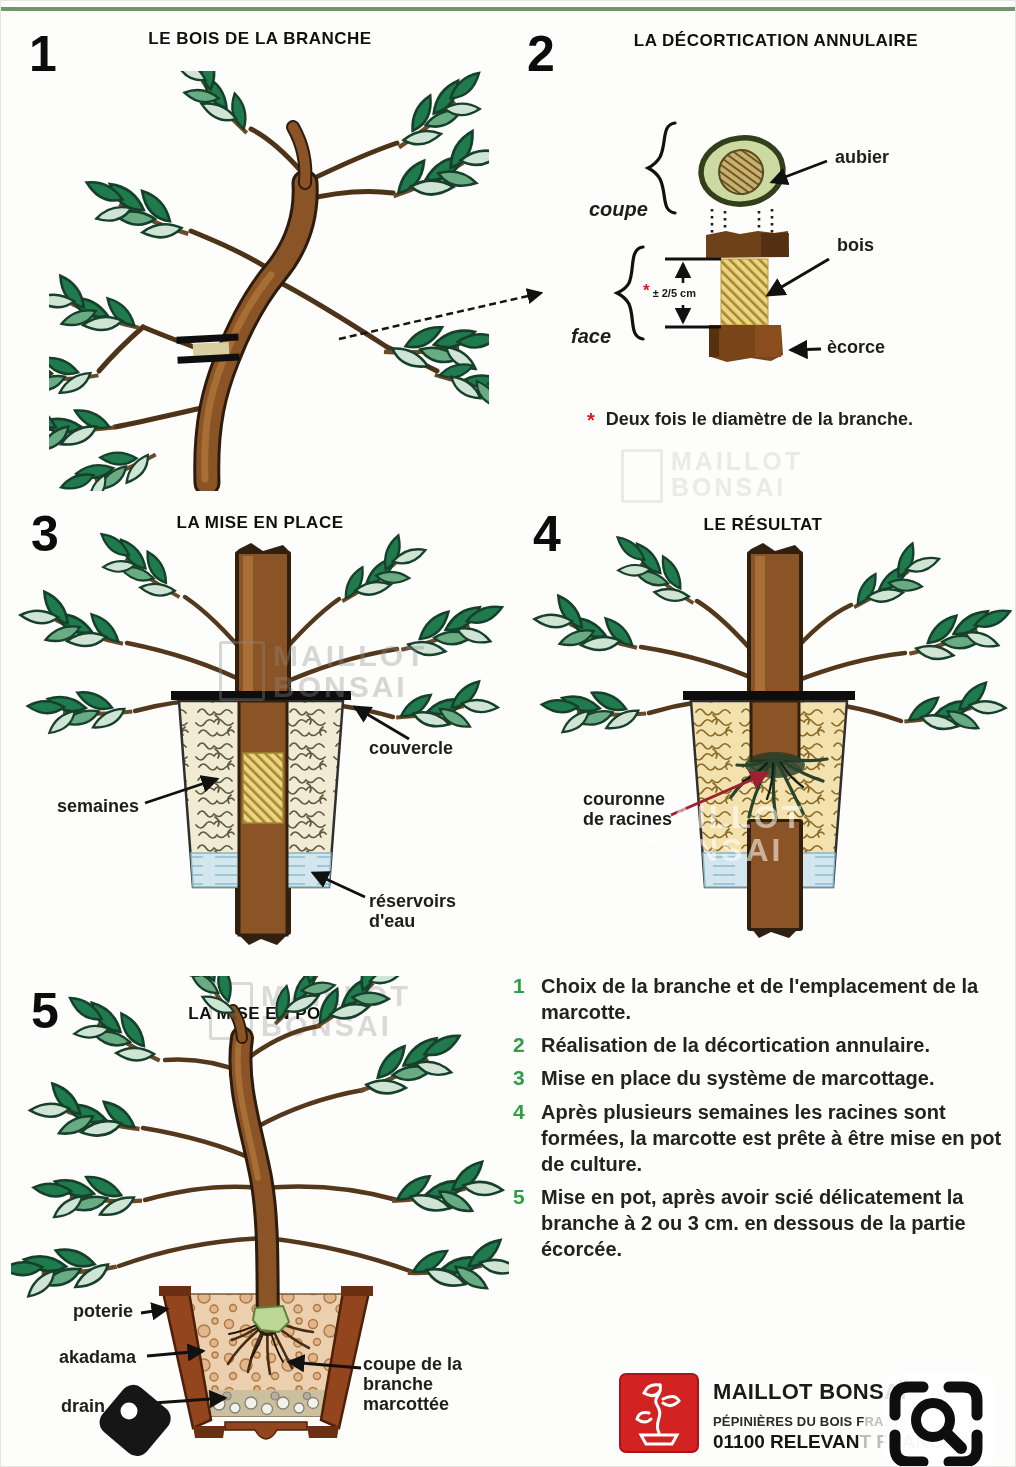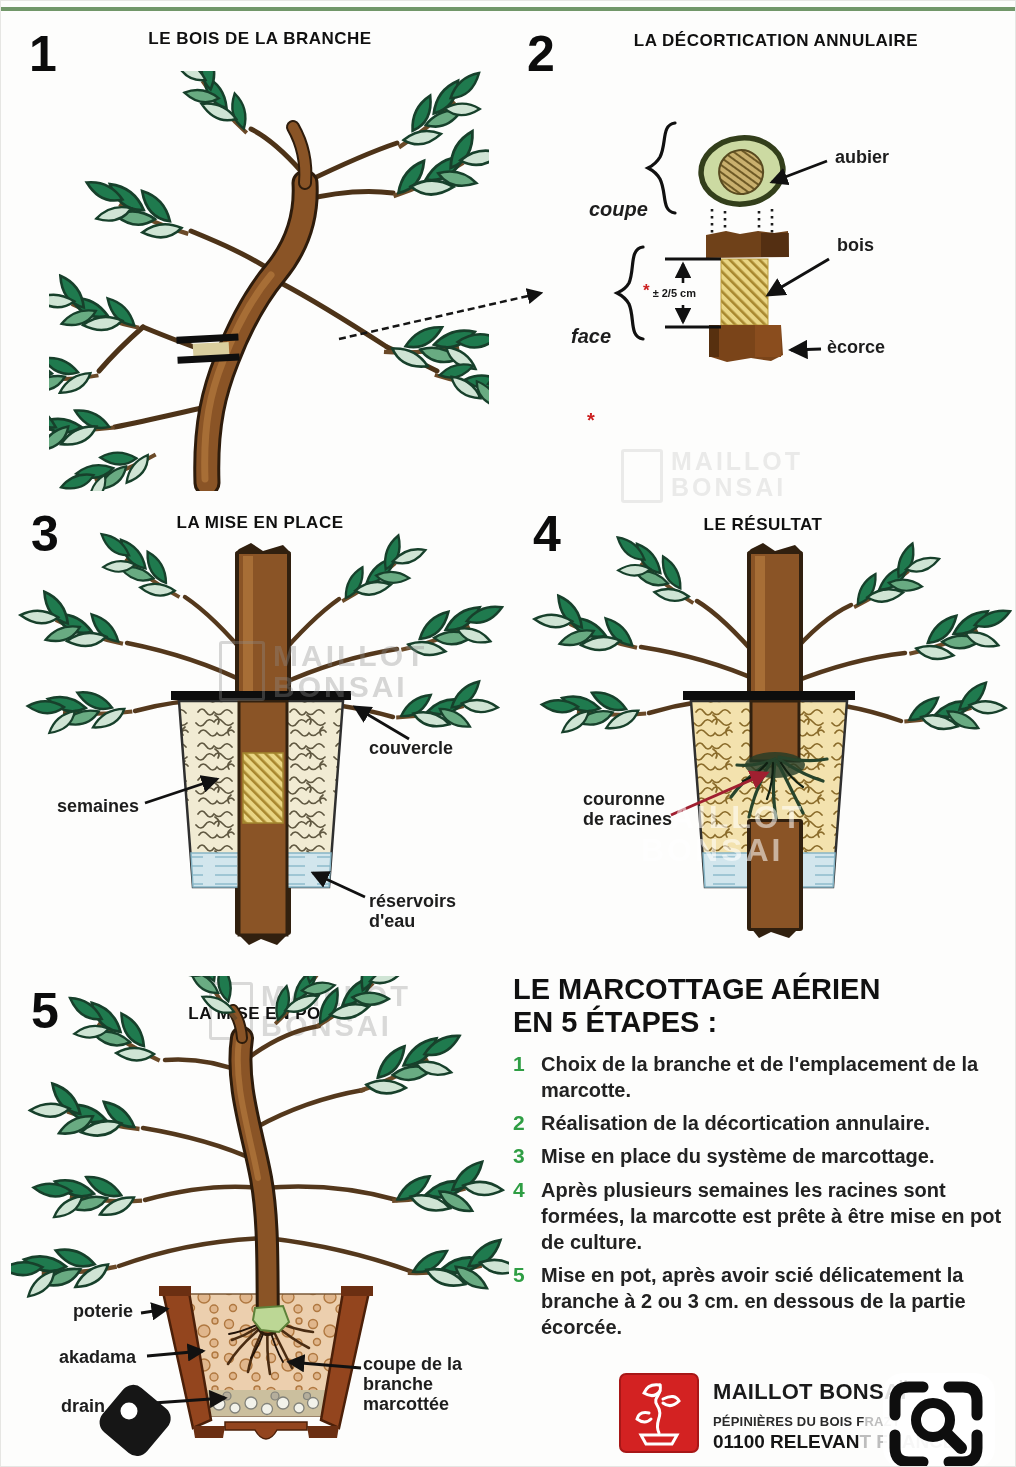--- a/index.html
+++ b/index.html
@@ -187,20 +187,21 @@
       <line x1="312" y1="328" x2="282" y2="329" stroke="#111" stroke-width="3" marker-end="url(#ah)"></line>
     </svg>
     <div class="lbl it" style="left:80px;top:133px">coupe</div>
     <div class="lbl" style="left:326px;top:126px">aubier</div>
     <div class="lbl it" style="left:62px;top:260px">face</div>
     <div class="lbl" style="left:134px;top:260px"><span class="ast">*</span><span class="meas">± 2/5 cm</span></div>
     <div class="lbl" style="left:328px;top:214px">bois</div>
     <div class="lbl" style="left:318px;top:316px">ècorce</div>
     <div class="note" style="left:78px;top:388px;width:420px">
       <span class="ast" style="font-size:20px">*</span>
+      <span class="txt">Deux fois le diamètre de la branche.</span>
     </div>
     <div class="wm" style="left:112px;top:428px;color:rgba(150,150,150,0.18)">
       <div class="bx" style="width:36px;height:48px"></div>
       <div class="tx" style="font-size:25px">
           <div>MAILLOT</div>
           <div>BONSAI</div>
         </div>
     </div>
   </div>
 
@@ -408,24 +409,20 @@
     <div class="lbl" style="left:48px;top:371px">akadama</div>
     <div class="lbl" style="left:50px;top:420px">drain</div>
     <div class="lbl" style="left:352px;top:378px;width:115px">coupe de la branche marcottée</div>
   </div>
 
   <svg class="abs" style="left:0;top:0;pointer-events:none;z-index:3" width="1016" height="1467" viewBox="0 0 1016 1467">
     <line x1="338" y1="338" x2="540" y2="292" stroke="#151515" stroke-width="2.5" stroke-dasharray="7 4" marker-end="url(#ah)"></line>
   </svg>
 
   <div class="summary">
-    <div class="sum-head">
-      <div>LE MARCOTTAGE AÉRIEN</div>
-      <div>EN 5 ÉTAPES :</div>
-    </div>
     <div class="step">
       <span class="snum">1</span>
       <span class="stext">Choix de la branche et de l'emplacement de la marcotte.</span>
     </div>
     <div class="step">
       <span class="snum">2</span>
       <span class="stext">Réalisation de la décortication annulaire.</span>
     </div>
     <div class="step">
       <span class="snum">3</span>

